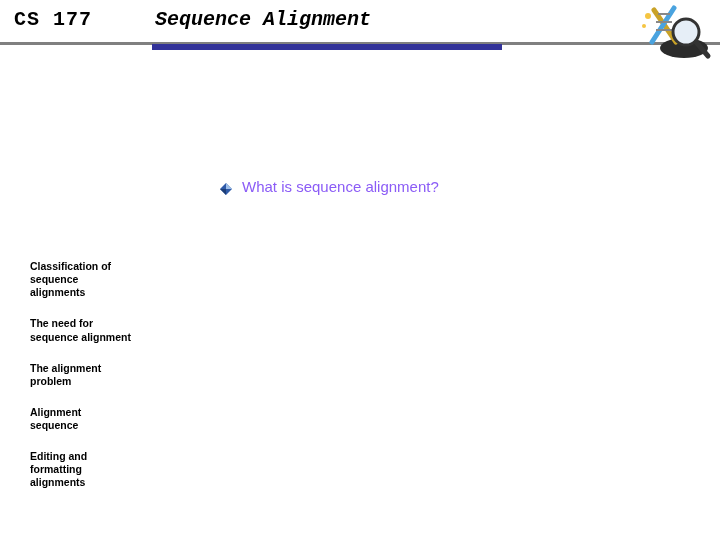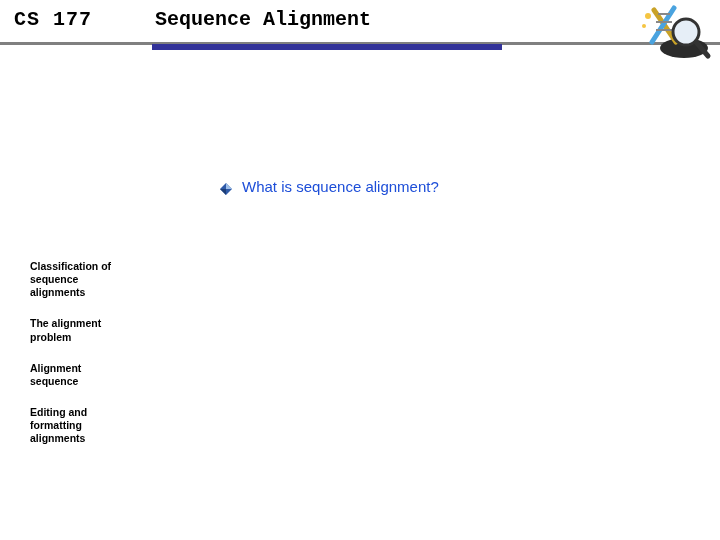--- a/index.html
+++ b/index.html
@@ -11,20 +11,21 @@
     left: 14px; top: 8px;
     font-size: 20px; font-weight: bold;
     font-family: "Comic Sans MS","Courier New",monospace;
     letter-spacing: 1px;
   }
   .header-title {
     position: absolute;
     left: 155px; top: 8px;
     font-size: 20px; font-weight: bold;
     font-family: "Comic Sans MS","Courier New",monospace;
+    font-style: italic;
   }
 
   .rule-gray {
     position: absolute;
     left: 0; top: 42px;
     width: 720px; height: 3px;
     background: #808080;
   }
   .rule-blue {
     position: absolute;
@@ -38,21 +39,21 @@
     right: 8px; top: 2px;
     width: 88px; height: 70px;
   }
 
   .bullet-row {
     position: absolute;
     left: 220px; top: 178px;
     display: flex; align-items: center; gap: 10px;
     font-family: Verdana, "Comic Sans MS", sans-serif;
     font-size: 15px;
-    color:#1d4ed8;
+    color:#8b5cf6;
   }
   .bullet-icon { width: 12px; height: 12px; flex: 0 0 auto; }
 
   .sidebar {
     position: absolute;
     left: 10px; top: 260px;
     width: 122px;
     display: flex; flex-direction: column; gap: 18px;
     font-family: Verdana, Arial, sans-serif;
     font-size: 10.5px; font-weight: bold;
@@ -96,20 +97,23 @@
       </svg>
     </span>
     <span>What is sequence alignment?</span>
   </div>
 
   <nav class="sidebar">
     <div class="sidebar-item">
       <span>Classification of sequence alignments</span>
     </div>
     <div class="sidebar-item">
+      <span>The need for sequence alignment</span>
+    </div>
+    <div class="sidebar-item">
       <span>The alignment problem</span>
     </div>
     <div class="sidebar-item">
       <span>Alignment sequence</span>
     </div>
     <div class="sidebar-item">
       <span>Editing and formatting alignments</span>
     </div>
   </nav>
 

